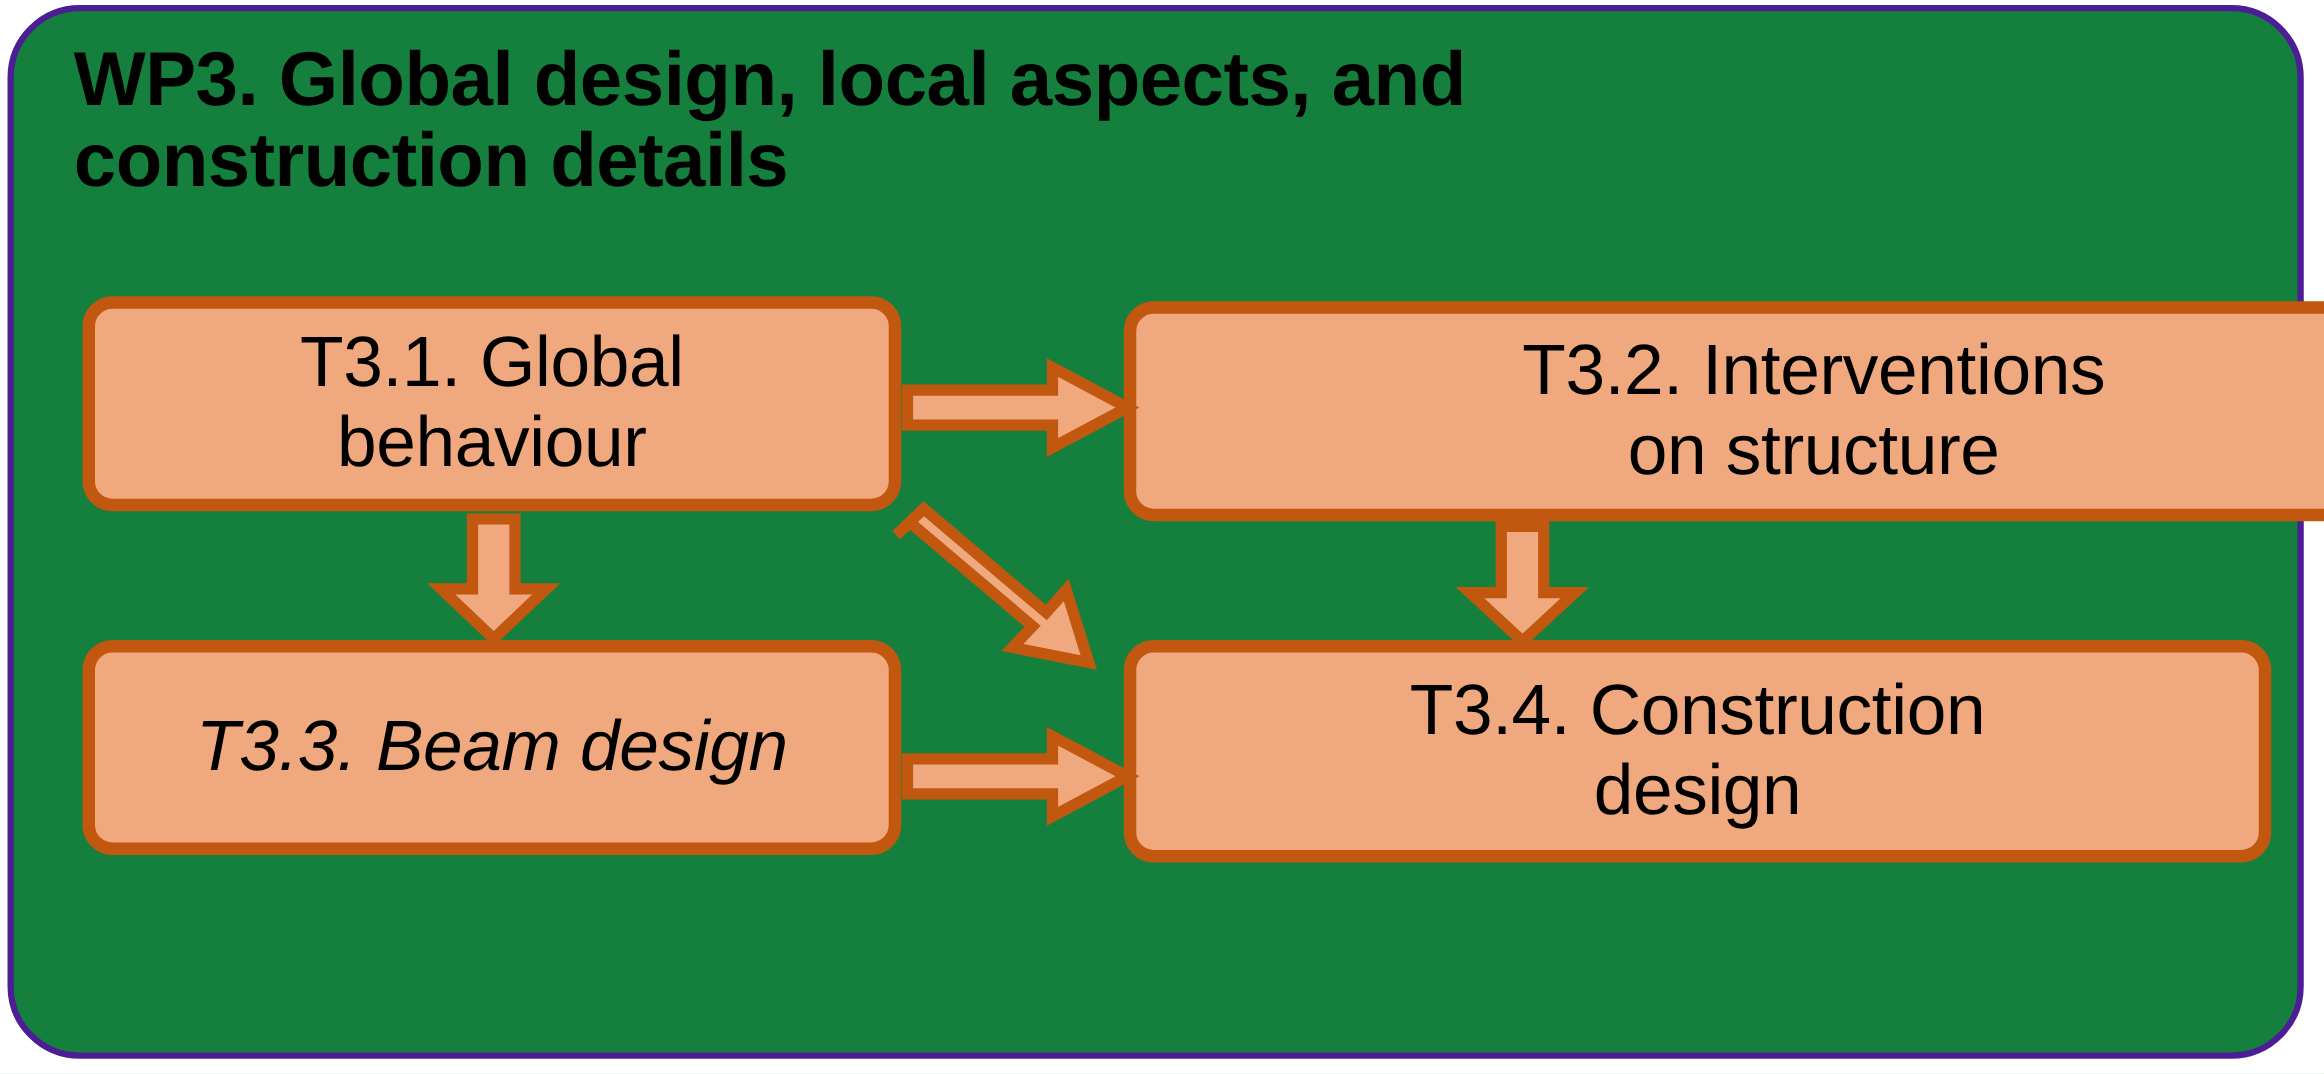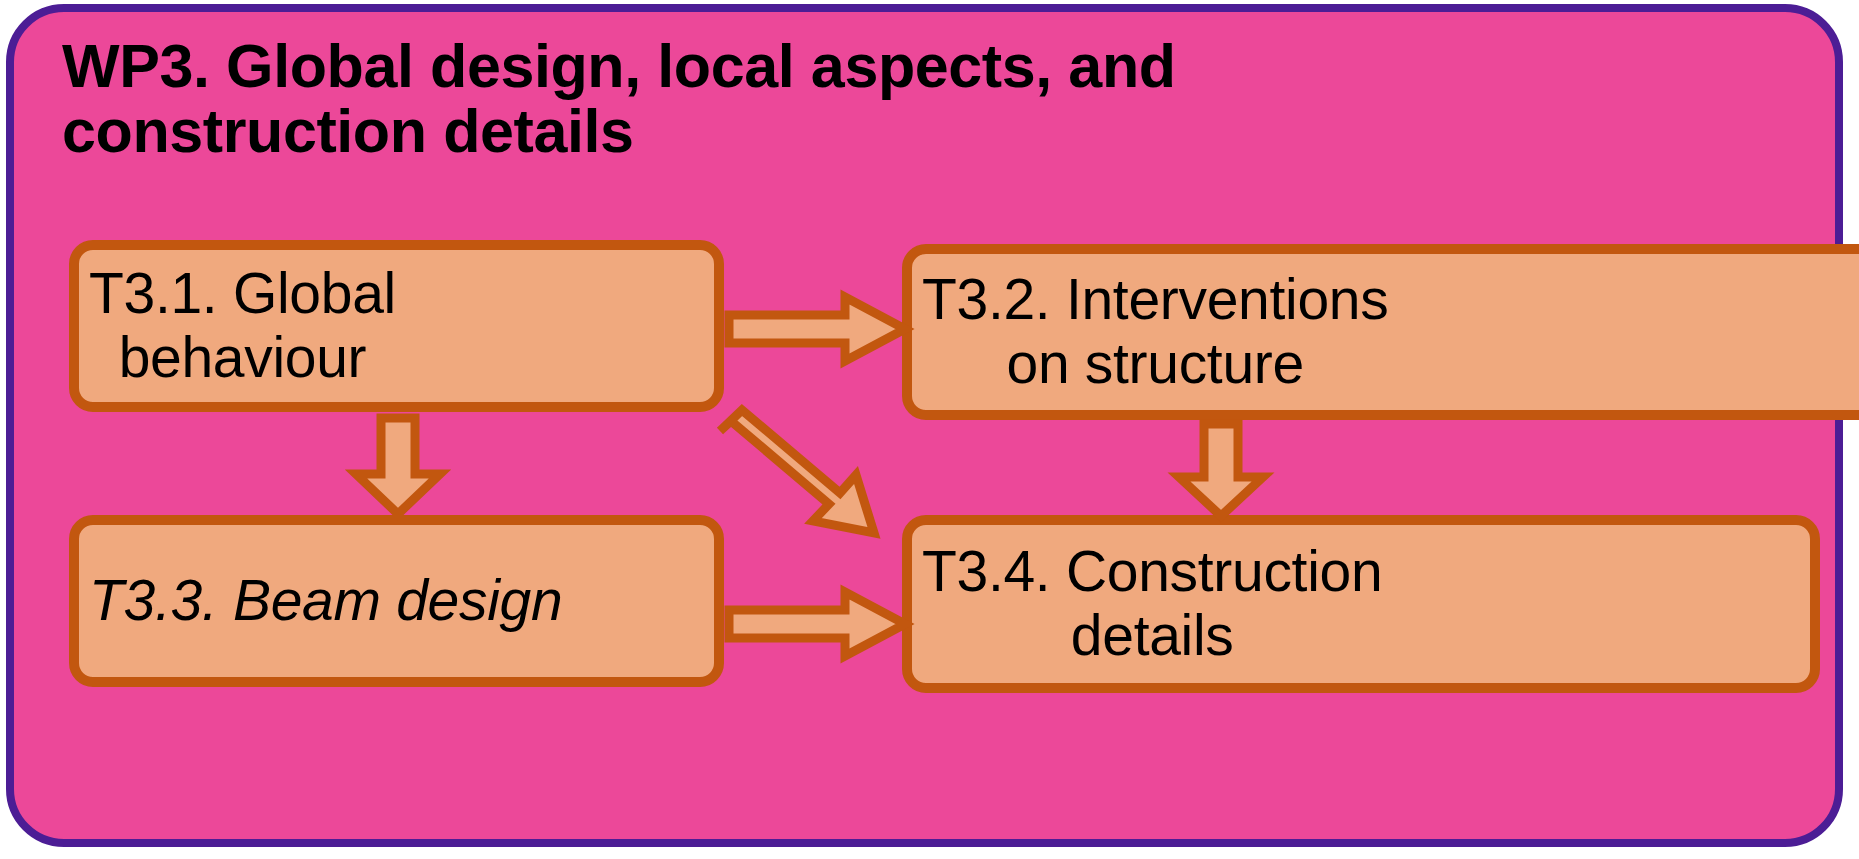--- a/index.html
+++ b/index.html
@@ -14,22 +14,22 @@
     font-family: "Liberation Sans", sans-serif;
   }
 
   #wp-container {
     position: absolute;
     left: 6px;
     top: 4px;
     width: 1837px;
     height: 843px;
     box-sizing: border-box;
-    background: #ec4899;
-    border: 8px solid #4c1d95;
+    background: #15803d;
+    border: 5px solid #4c1d95;
     border-radius: 58px;
   }
 
   #wp-title {
     position: absolute;
     left: 48px;
     top: 22px;
     width: 1500px;
     color: #000000;
     font-family: "Liberation Sans Narrow", "Liberation Sans", sans-serif;
@@ -41,20 +41,21 @@
   }
 
   .task-box {
     position: absolute;
     box-sizing: border-box;
     background: #f0a97e;
     border: 10px solid #c2570f;
     border-radius: 24px;
     display: flex;
     align-items: center;
+    justify-content: center;
     text-align: center;
   }
   .task-label {
     color: #000000;
     font-family: "Liberation Sans Narrow", "Liberation Sans", sans-serif;
     font-size: 57px;
     line-height: 1.12;
     font-weight: normal;
     letter-spacing: -0.3px;
     white-space: pre-line;
@@ -90,21 +91,21 @@
     <span class="task-label">T3.2. Interventions
 on structure</span>
   </div>
 
   <div class="task-box" id="box-t33">
     <span class="task-label">T3.3. Beam design</span>
   </div>
 
   <div class="task-box" id="box-t34">
     <span class="task-label">T3.4. Construction
-details</span>
+design</span>
   </div>
 
   <svg class="arrow-svg" id="arrow-t31-t32" viewBox="0 0 180 68">
     <polygon points="2,20 118,20 118,2 178,34 118,66 118,48 2,48" fill="#F0A97E" stroke="#C2570F" stroke-width="9" stroke-linejoin="miter"></polygon>
   </svg>
 
   <svg class="arrow-svg" id="arrow-t31-t33" viewBox="0 0 88 100">
     <polygon points="27,2 61,2 61,58 86,58 44,98 2,58 27,58" fill="#F0A97E" stroke="#C2570F" stroke-width="9" stroke-linejoin="miter"></polygon>
   </svg>
 

